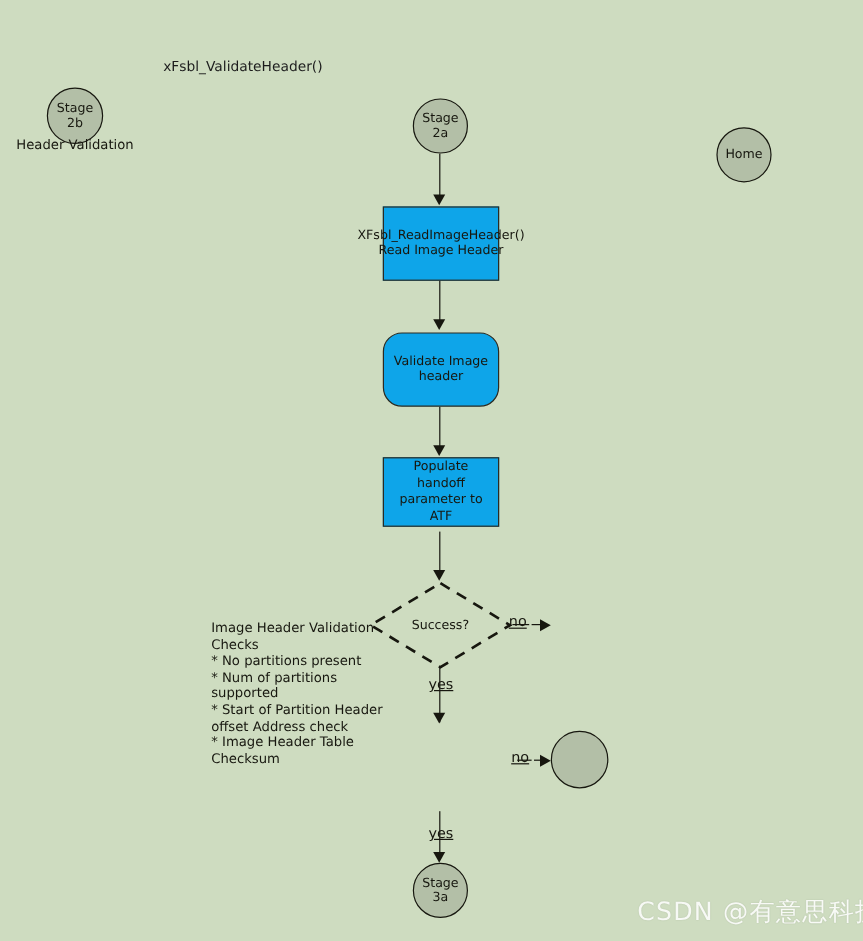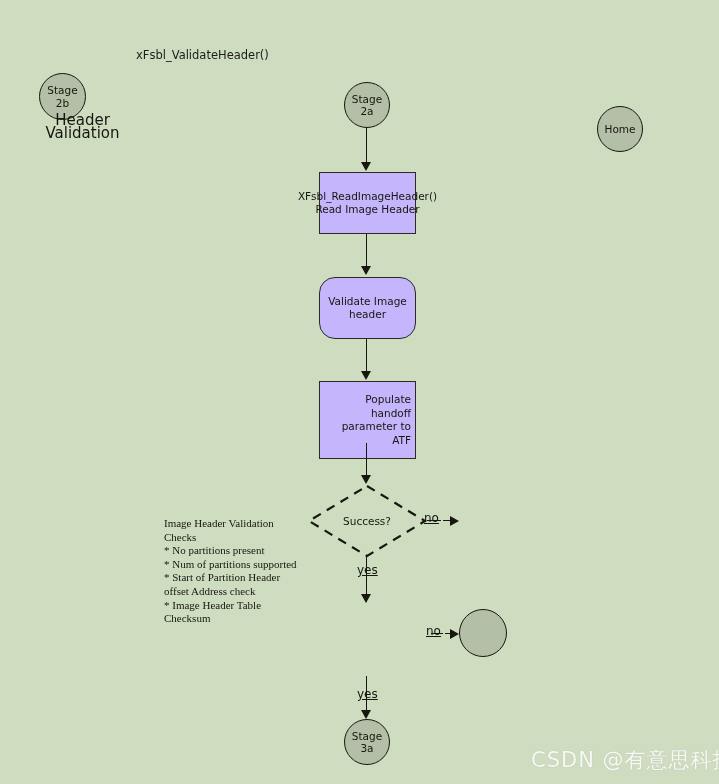--- a/index.html
+++ b/index.html
@@ -61,21 +61,21 @@
     text-align: center;
     font-size: 10.5px;
     line-height: 12.5px;
     color: #17170f;
   }
   .circle span { display: block; }
 
   
   .proc-box {
     position: absolute;
-    background: #c4b5fd;
+    background: #0ea5e9;
     border: 1.7px solid #2b2b22;
     box-sizing: border-box;
     display: flex;
     align-items: center;
     justify-content: center;
     text-align: center;
     font-size: 10.5px;
     line-height: 13.5px;
     color: #17170f;
     padding: 2px 4px;
@@ -144,24 +144,23 @@
   .note {
     position: absolute;
     font-size: 11px;
     line-height: 13.6px;
     color: #17170f;
     white-space: pre-line;
   }
   .sub-label {
     position: absolute;
     text-align: center;
-    font-size: 15px;
+    font-size: 11px;
     line-height: 13px;
     color: #17170f;
-    margin-left: 20px;
   }
 
   
   .watermark {
     position: absolute;
     font-size: 21px;
     line-height: 24px;
     color: #ffffff;
     opacity: 0.85;
     white-space: nowrap;
@@ -215,21 +214,21 @@
   <div class="v-line" style="left:366px; top:234px; height:34px;"></div>
   <div class="arrow-down" style="left:361px; top:266px;"></div>
 
   <div class="proc-box" style="left:319px; top:277px; width:97px; height:62px;border-radius:16px;">
     <span>Validate Image header</span>
   </div>
 
   <div class="v-line" style="left:366px; top:339px; height:34px;"></div>
   <div class="arrow-down" style="left:361px; top:371px;"></div>
 
-  <div class="proc-box" style="left:319px; top:381px; width:97px; height:78px;text-align:right;">
+  <div class="proc-box" style="left:319px; top:381px; width:97px; height:58px;">
     <span>Populate handoff parameter to ATF</span>
   </div>
 
   <div class="v-line" style="left:366px; top:443px; height:34px;"></div>
   <div class="arrow-down" style="left:361px; top:475px;"></div>
 
   <div class="diamond-wrap" style="left:307px; top:484px; width:120px; height:74px;">
     <svg class="diamond-shape" width="120" height="74" viewBox="0 0 120 74">
       <polygon points="60,2 118,37 60,72 2,37" fill="none" stroke="#17170f" stroke-width="2.2" stroke-dasharray="9,7"></polygon>
     </svg>
@@ -262,21 +261,21 @@
   <div class="edge-label" style="left:357px; top:688px;">yes</div>
   <div class="arrow-down" style="left:361px; top:710px;"></div>
 
   <div class="circle" style="left:344px; top:719px; width:46px; height:46px;">
     <div>
       <span>Stage</span>
       <span>3a</span>
     </div>
   </div>
 
-  <div class="note" style="left:164px; top:517px; width:150px;font-family:Liberation Serif, serif;">Image Header Validation
+  <div class="note" style="left:176px; top:517px; width:150px;">Image Header Validation
 Checks
 * No partitions present
 * Num of partitions supported
 * Start of Partition Header
 offset Address check
 * Image Header Table
 Checksum</div>
 
   <div class="watermark" style="left:531px; top:748px;">CSDN @有意思科技</div>
   <div class="watermark-sub" style="left:581px; top:754px;margin-top:41px;">@有意思科技</div>

